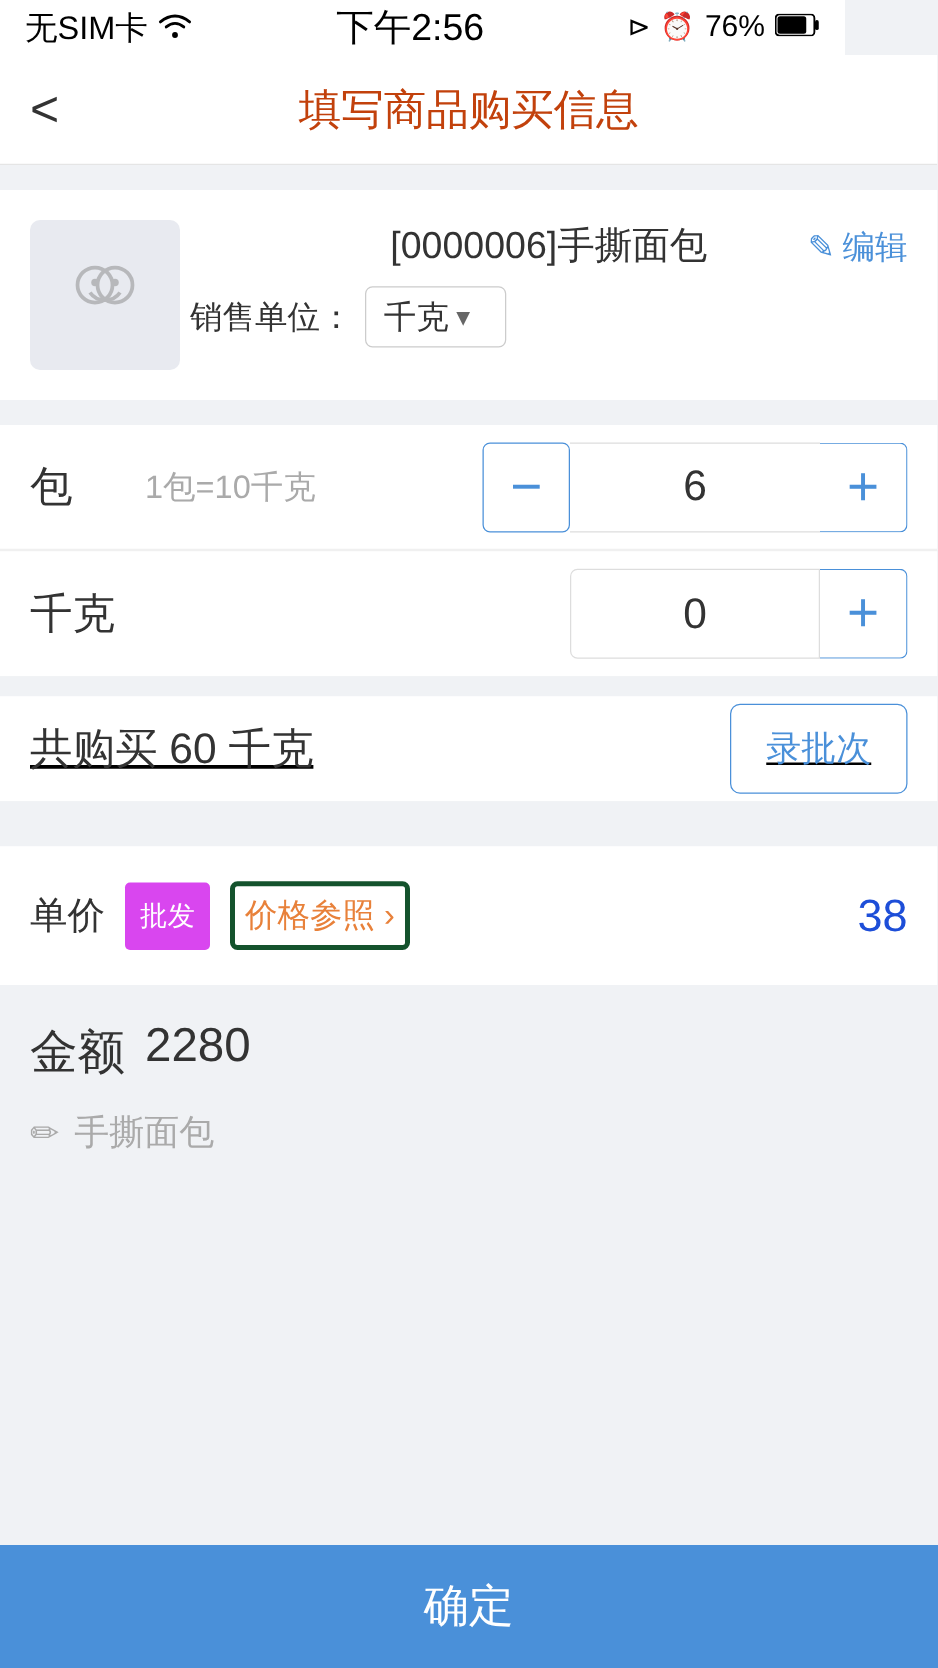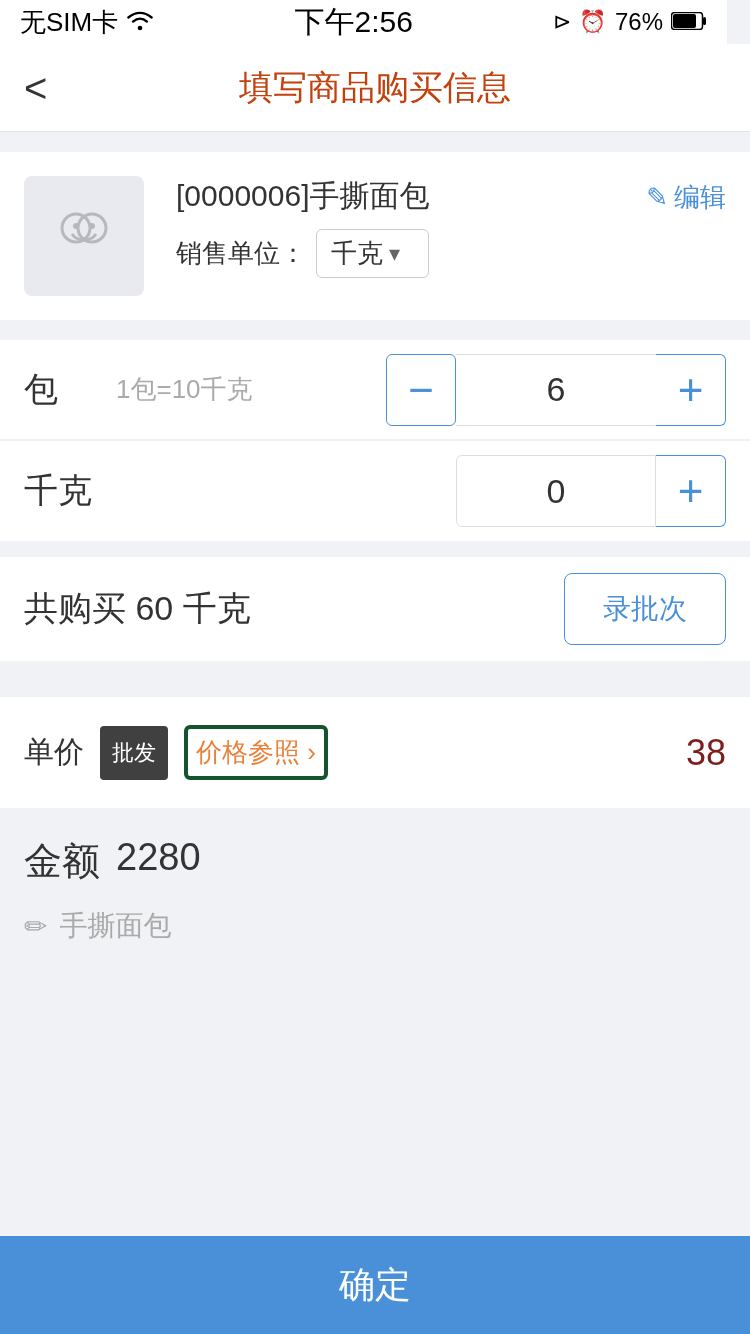--- a/index.html
+++ b/index.html
@@ -7,21 +7,21 @@
     body {
       width: 750px;
       min-height: 1334px;
       font-family: -apple-system, 'PingFang SC', 'Helvetica Neue', Arial, sans-serif;
       background: #f0f2f5;
       overflow-x: hidden;
     }
 
     
     .status-bar {
-      width: 727px;
+      width: 676px;
       height: 44px;
       background: #fff;
       display: flex;
       align-items: center;
       justify-content: space-between;
       padding: 0 20px;
       font-size: 28px;
     }
     .status-left {
       display: flex;
@@ -67,22 +67,23 @@
       font-weight: 500;
       color: #c2410c;
     }
 
     
     .product-card {
       background: #fff;
       padding: 24px;
       display: flex;
       align-items: flex-start;
-      gap: 32px;
+      gap: 8px;
       margin-top: 20px;
+      text-align: center;
     }
     .product-thumb {
       width: 120px;
       height: 120px;
       background: #e8eaf0;
       border-radius: 8px;
       display: flex;
       align-items: center;
       justify-content: center;
       flex-shrink: 0;
@@ -191,32 +192,33 @@
       color: #333;
       background: #fff;
       outline: none;
     }
 
     
     .total-row {
       display: flex;
       align-items: center;
       padding: 0 24px;
-      height: 104px;
-      background: #fff;
+      height: 84px;
+      background: #fff;
+      text-decoration: underline;
     }
     .total-label {
       font-size: 34px;
       color: #333;
       flex: 1;
     }
     .record-btn {
       border: 1px solid #4a90d9;
       border-radius: 8px;
-      padding: 16px 38px;
+      padding: 16px 28px;
       font-size: 28px;
       color: #4a90d9;
       background: #fff;
       cursor: pointer;
     }
 
     
     .price-section {
       background: #fff;
       margin-top: 20px;
@@ -225,41 +227,41 @@
     .price-row {
       display: flex;
       align-items: center;
       gap: 16px;
     }
     .price-label {
       font-size: 30px;
       color: #333;
     }
     .badge-pifa {
-      background: #404040;
+      background: #d946ef;
       color: #fff;
       font-size: 22px;
       padding: 12px 12px;
       border-radius: 4px;
     }
     .price-ref-btn {
       border: 4px solid #14532d;
       border-radius: 6px;
       padding: 6px 8px;
       font-size: 26px;
       color: #e8813a;
       background: #fff;
       cursor: pointer;
       display: flex;
       align-items: center;
       gap: 6px;
     }
     .price-value {
       font-size: 36px;
-      color: #7f1d1d;
+      color: #1d4ed8;
       margin-left: auto;
       font-weight: 500;
       text-align: right;
     }
 
     
     .amount-section {
       background: #f0f2f5;
       padding: 28px 24px 0;
       min-height: 200px;

